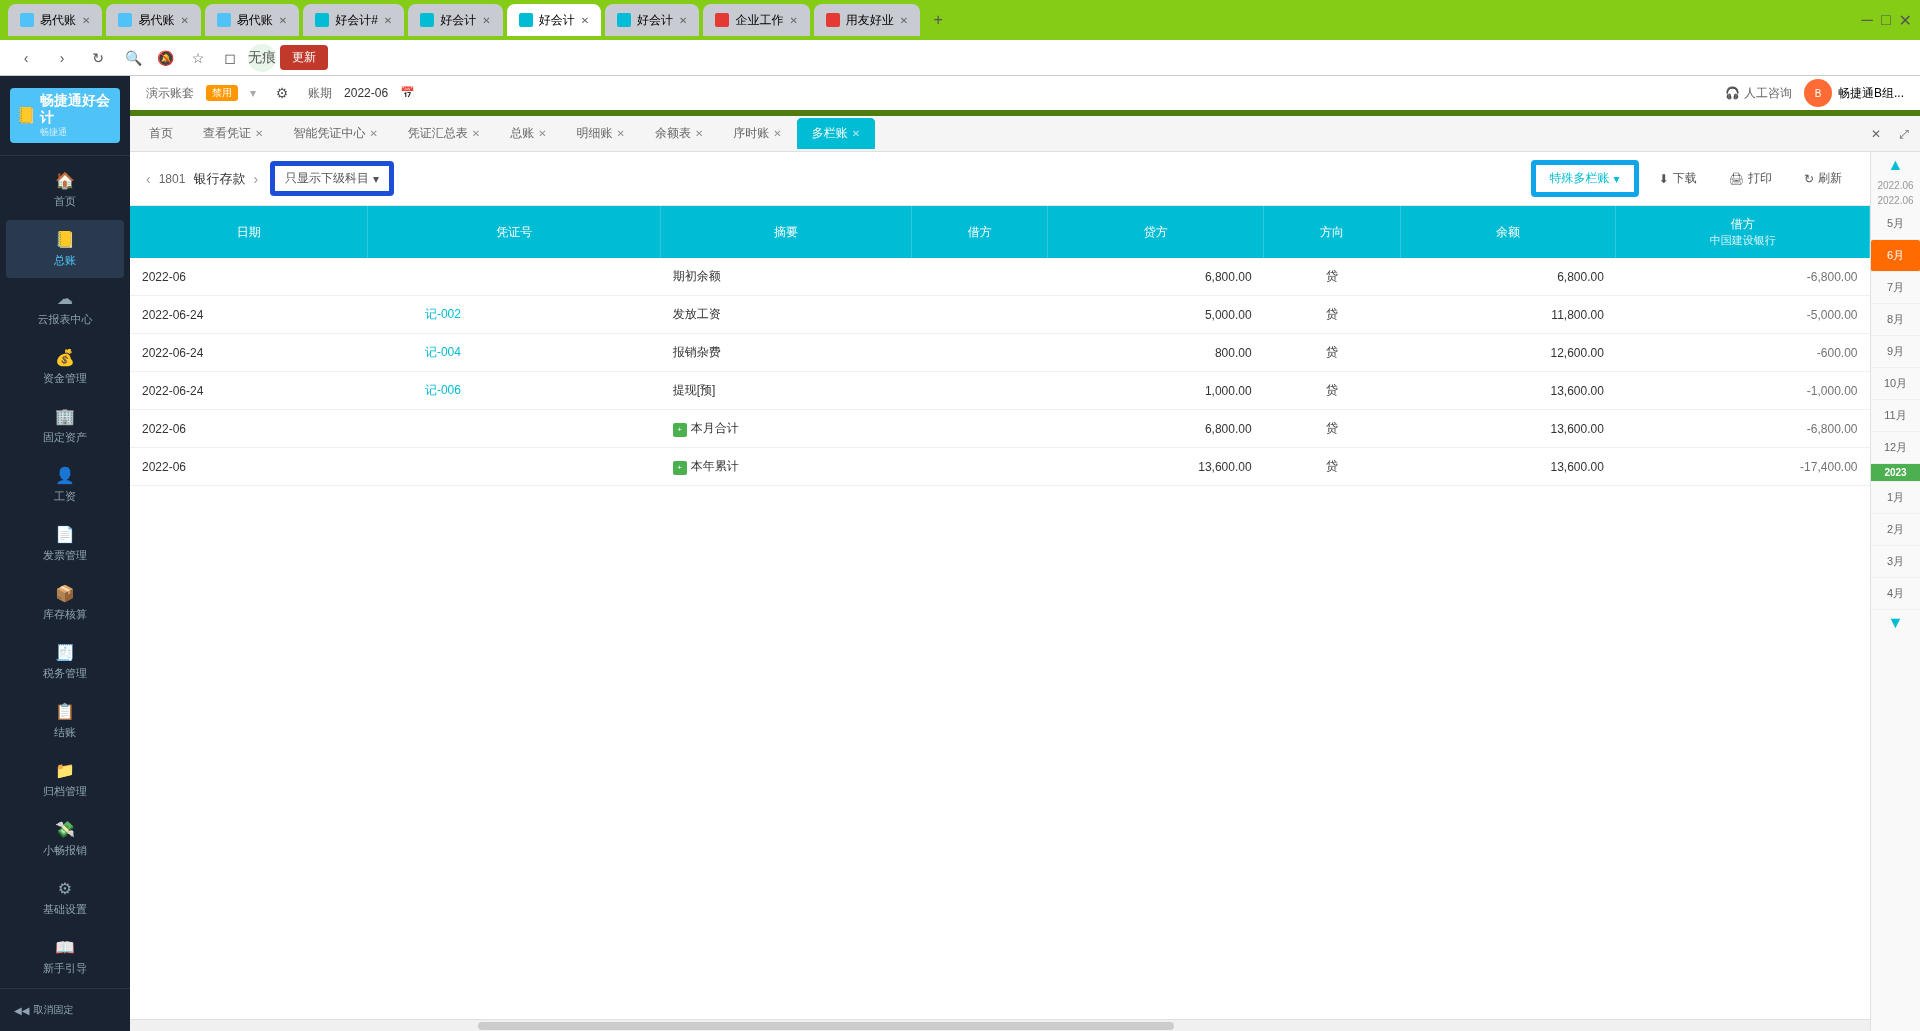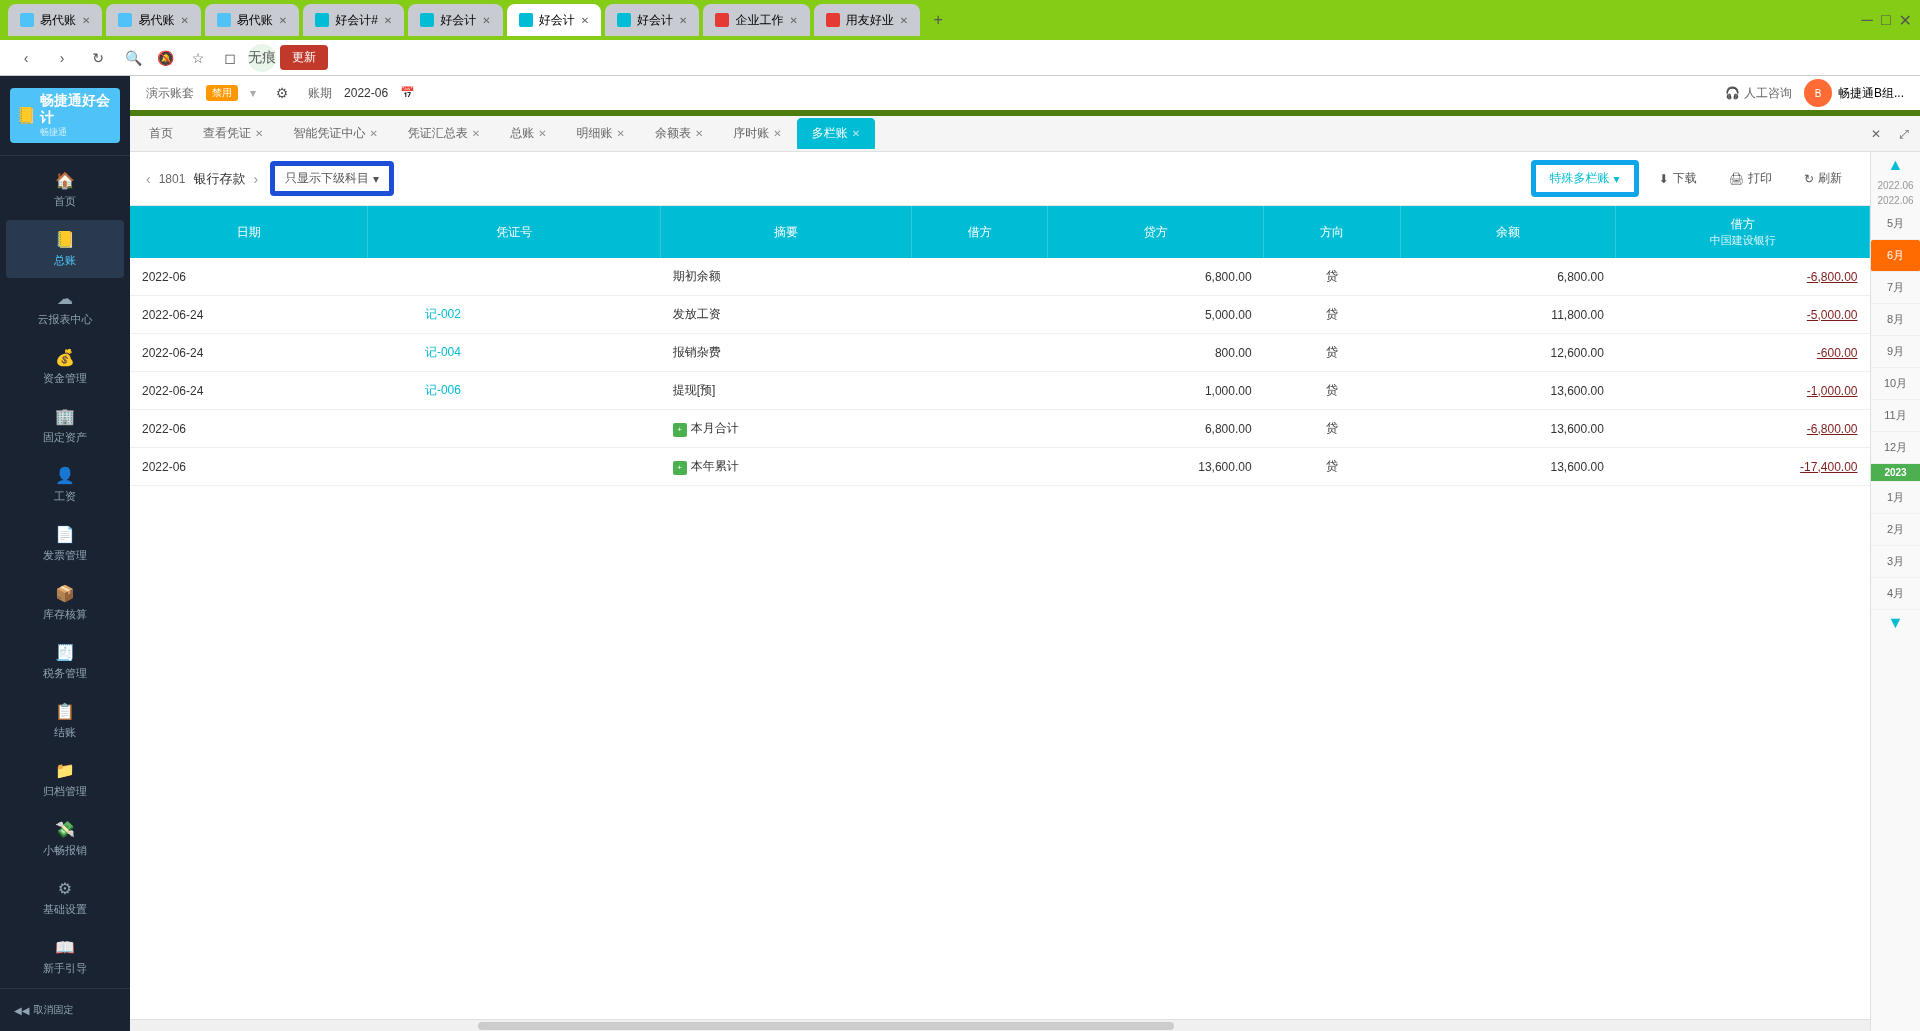--- a/index.html
+++ b/index.html
@@ -77,21 +77,21 @@
     .table-container { flex: 1; overflow: auto; background: #fff; }
     table { width: 100%; border-collapse: collapse; }
     thead { background: #00bcd4; }
     thead th { color: #fff; padding: 10px 12px; text-align: center; font-weight: normal; font-size: 12px; border-right: 1px solid rgba(255,255,255,0.2); white-space: nowrap; }
     tbody tr { border-bottom: 1px solid #f0f0f0; }
     tbody td { padding: 10px 12px; text-align: center; color: #333; font-size: 12px; }
     .td-right { text-align: right; }
     .td-left { text-align: left; }
     .voucher-link { color: #00bcd4; cursor: pointer; text-decoration: none; margin-left: 45px; }
     .summary-icon { display: inline-block; width: 14px; height: 14px; background: #4caf50; color: #fff; font-size: 8px; border-radius: 2px; text-align: center; line-height: 14px; margin-right: 4px; }
-    .negative { color: #7f1d1d; text-decoration: underline; }
+    .negative { color: #737373; }
 
     
     .month-sidebar { width: 50px; background: #f9f9f9; border-left: 1px solid #e0e0e0; display: flex; flex-direction: column; overflow-y: auto; }
     .month-item { padding: 8px 4px; text-align: center; cursor: pointer; font-size: 11px; color: #666; border-bottom: 1px solid #f0f0f0; }
     .month-item.active { background: #ff6b00; color: #fff; border-radius: 2px; }
     .month-item.year-label { background: #4caf50; color: #fff; font-weight: bold; font-size: 10px; padding: 3px 2px; }
     .month-scroll-btn { display: flex; align-items: center; justify-content: center; padding: 4px; cursor: pointer; color: #00bcd4; font-size: 16px; }
 
     
     .scrollbar-area { height: 12px; background: #f0f0f0; border-top: 1px solid #e0e0e0; position: relative; }

